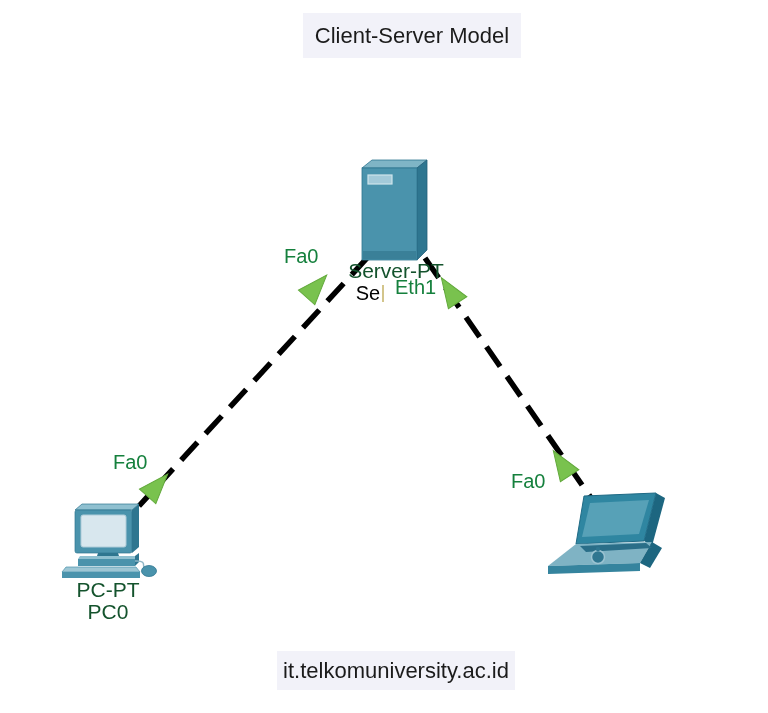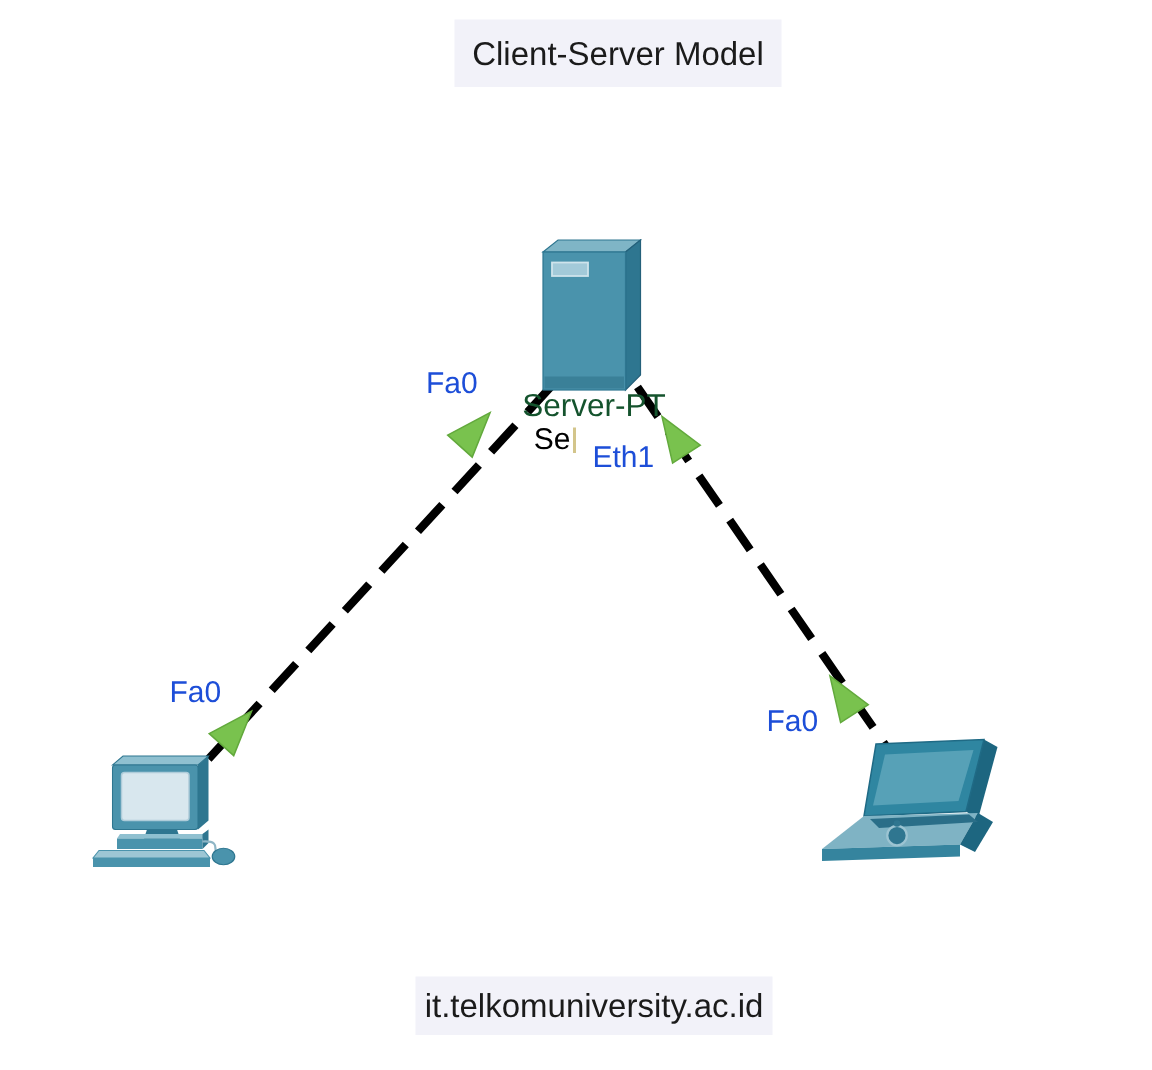--- a/index.html
+++ b/index.html
@@ -9,21 +9,21 @@
   }
   #net-svg{position:absolute;left:0;top:0;}
   .note-box{
     position:absolute;background:#f2f2f9;display:flex;align-items:center;justify-content:center;
     font-size:22px;color:#1b1b1b;white-space:nowrap;
   }
   .dev-label{
     position:absolute;text-align:center;font-size:21px;line-height:22px;color:#14532d;white-space:nowrap;
   }
   .port-label{
-    position:absolute;font-size:20px;color:#1d4ed8;white-space:nowrap;
+    position:absolute;font-size:20px;color:#15803d;white-space:nowrap;
   }
   .name-edit{
     position:absolute;display:flex;align-items:center;justify-content:center;
     font-size:20px;color:#000000;white-space:nowrap;
   }
   .caret{
     display:inline-block;width:2px;height:17px;background:#d3c58b;margin-left:2px;
   }
 </style>
 </head>
@@ -88,27 +88,31 @@
   <div class="note-box" style="left:303px;top:13px;width:218px;height:45px;">
     <span>Client-Server Model</span>
   </div>
 
   <div class="note-box" style="left:277px;top:651px;width:238px;height:39px;">
     <span>it.telkomuniversity.ac.id</span>
   </div>
 
   <div class="port-label" style="left:284px;top:245px;">Fa0</div>
   <div class="port-label" style="left:113px;top:451px;">Fa0</div>
-  <div class="port-label" style="left:395px;top:294px;">Eth1</div>
+  <div class="port-label" style="left:395px;top:276px;">Eth1</div>
   <div class="port-label" style="left:511px;top:470px;">Fa0</div>
 
   <div class="dev-label" style="left:306px;top:260px;width:180px;">Server-PT</div>
 
   <div class="name-edit" style="left:320px;top:283px;width:100px;height:20px;">
     <span>Se</span>
     <span class="caret"></span>
   </div>
 
+  <div class="dev-label" style="left:28px;top:579px;width:160px;">
+    <div>PC-PT</div>
+    <div>PC0</div>
+  </div>
 
   <div class="dev-label" style="left:526px;top:571px;width:160px;">
   </div>
 
 </div>
 
 </body></html>

